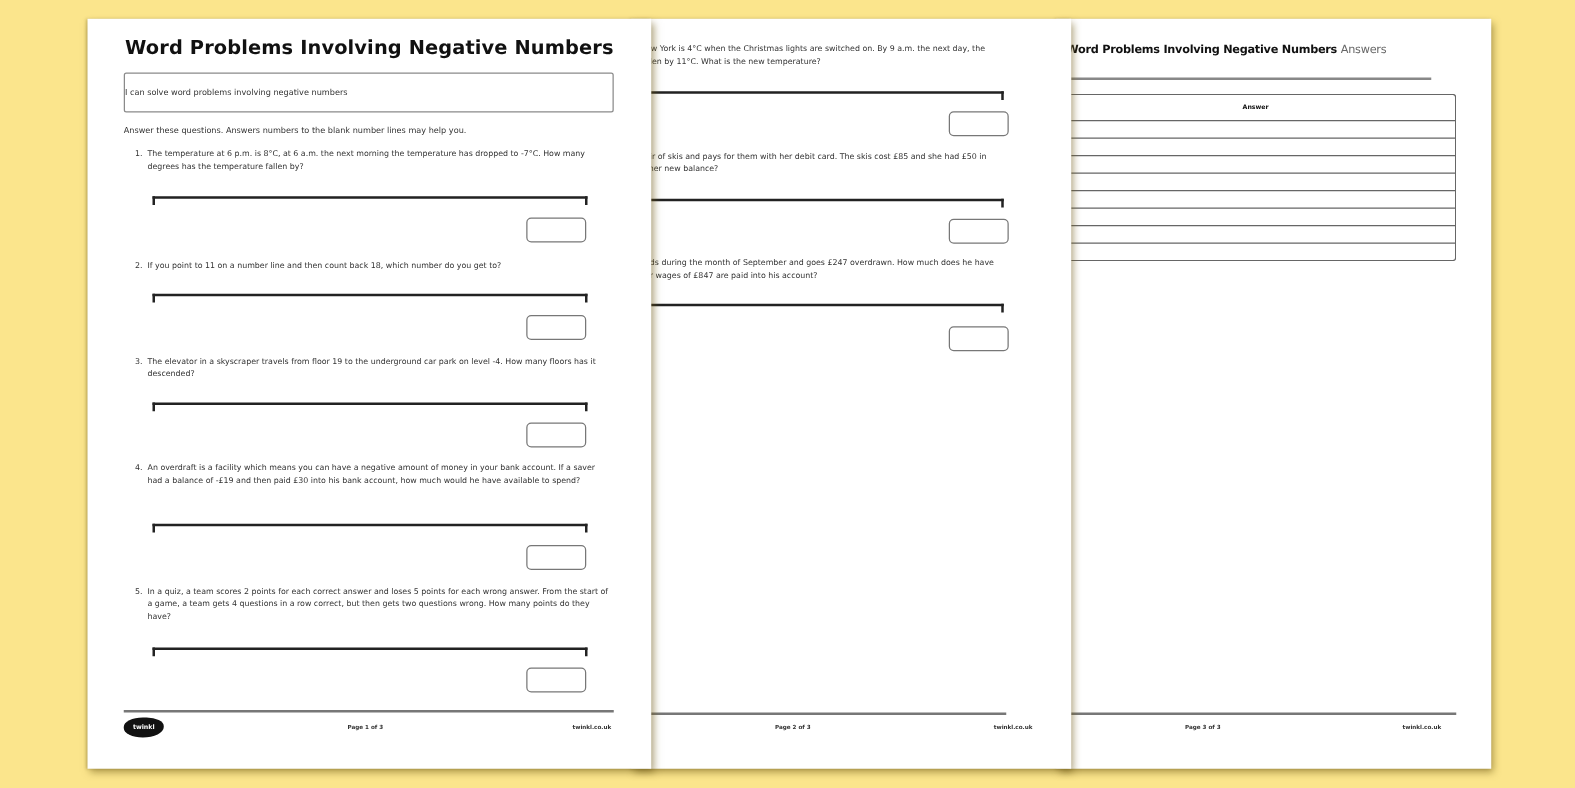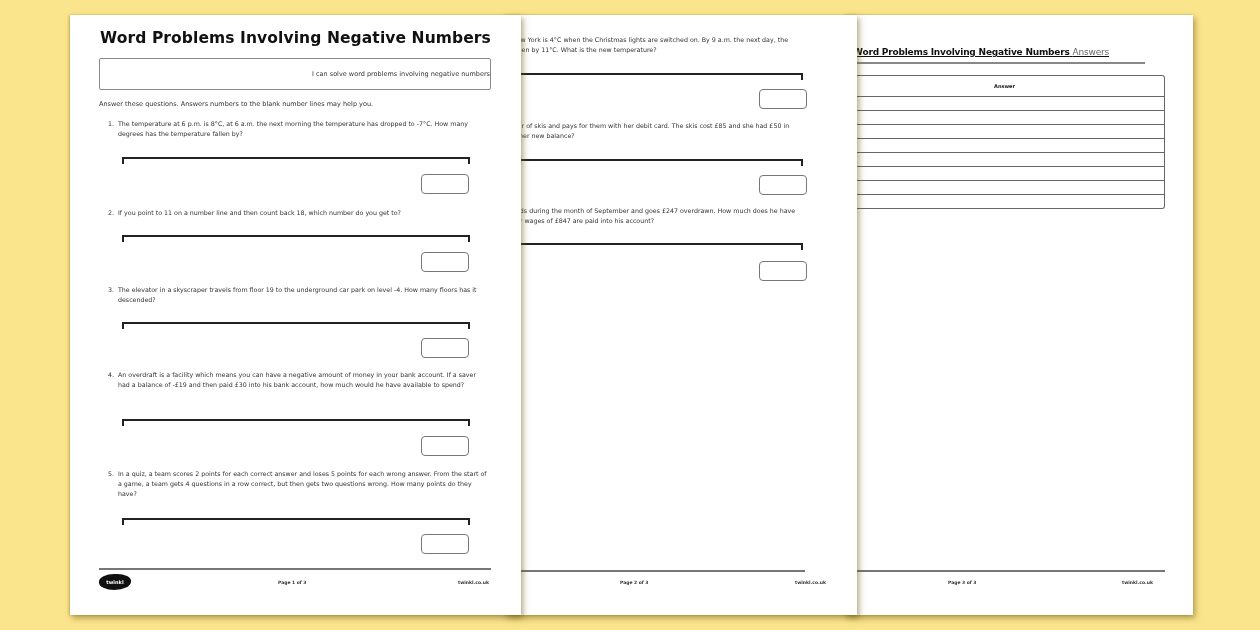--- a/index.html
+++ b/index.html
@@ -22,21 +22,21 @@
 
     
     .p1-title {
       position: absolute; left: 0; right: 0; top: 14px;
       text-align: center; font-weight: bold; font-size: 15.5px; letter-spacing: 0.1px;
       font-family: "DejaVu Sans", sans-serif;
     }
     .objective-box {
       position: absolute; left: 29px; top: 43px; width: 392px; height: 32px;
       border: 1.5px solid #8a8a8a; border-radius: 2px;
-      display: flex; align-items: center; justify-content: flex-end;
+      display: flex; align-items: center; justify-content: flex-start;
       font-size: 6.5px; color: #333;
     }
     .instructions {
       position: absolute; left: 29px; top: 85px; font-size: 6.5px; color: #333;
     }
     .question {
       position: absolute; left: 38px; width: 380px;
       font-size: 6.3px; line-height: 10px; color: #333;
       display: flex;
     }
@@ -66,21 +66,21 @@
     }
 
     
     .p2-question {
       position: absolute; left: 7px; width: 320px;
       font-size: 6.3px; line-height: 10px; color: #333; white-space: nowrap; overflow: hidden;
     }
 
     
     .p3-title {
-      position: absolute; left: 8px; top: 32px; font-size: 9px; font-weight: bold; white-space: nowrap; letter-spacing: -0.2px; text-decoration: underline;
+      position: absolute; left: 8px; top: 20px; font-size: 9px; font-weight: bold; white-space: nowrap; letter-spacing: -0.2px;
     }
     .p3-title .sub { font-weight: normal; color: #666; }
     .p3-rule { position: absolute; left: 0; top: 47px; width: 300px; height: 1.5px; background: #888; }
     .answers-table {
       position: absolute; left: 0; top: 60px; width: 320px;
       border: 1.5px solid #666; border-left: none; border-radius: 0 3px 3px 0;
     }
     .answers-table .row { height: 14px; border-top: 1.5px solid #666; }
     .answers-table .row:first-child { border-top: none; height: 20px; display: flex; align-items: center; justify-content: center; }
     .answers-table .hdr { font-size: 5px; font-weight: bold; }

